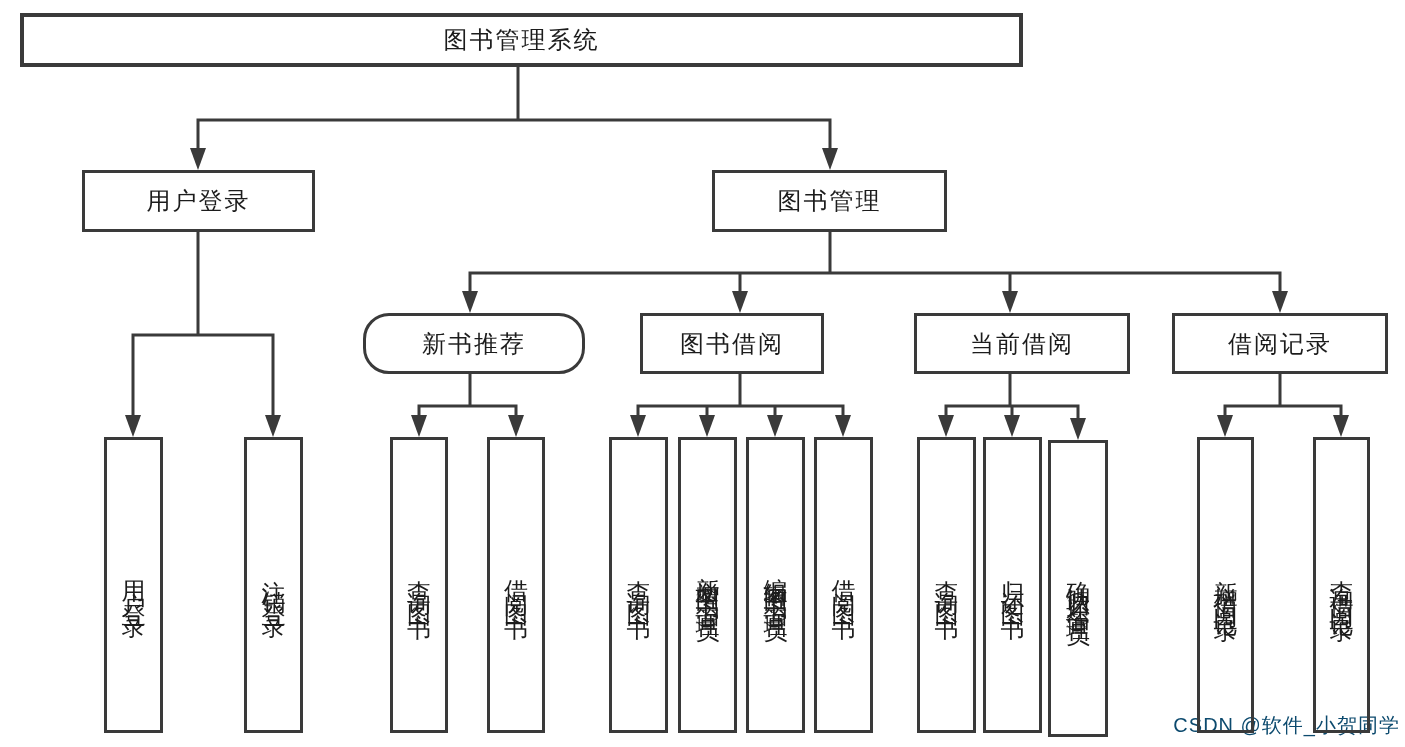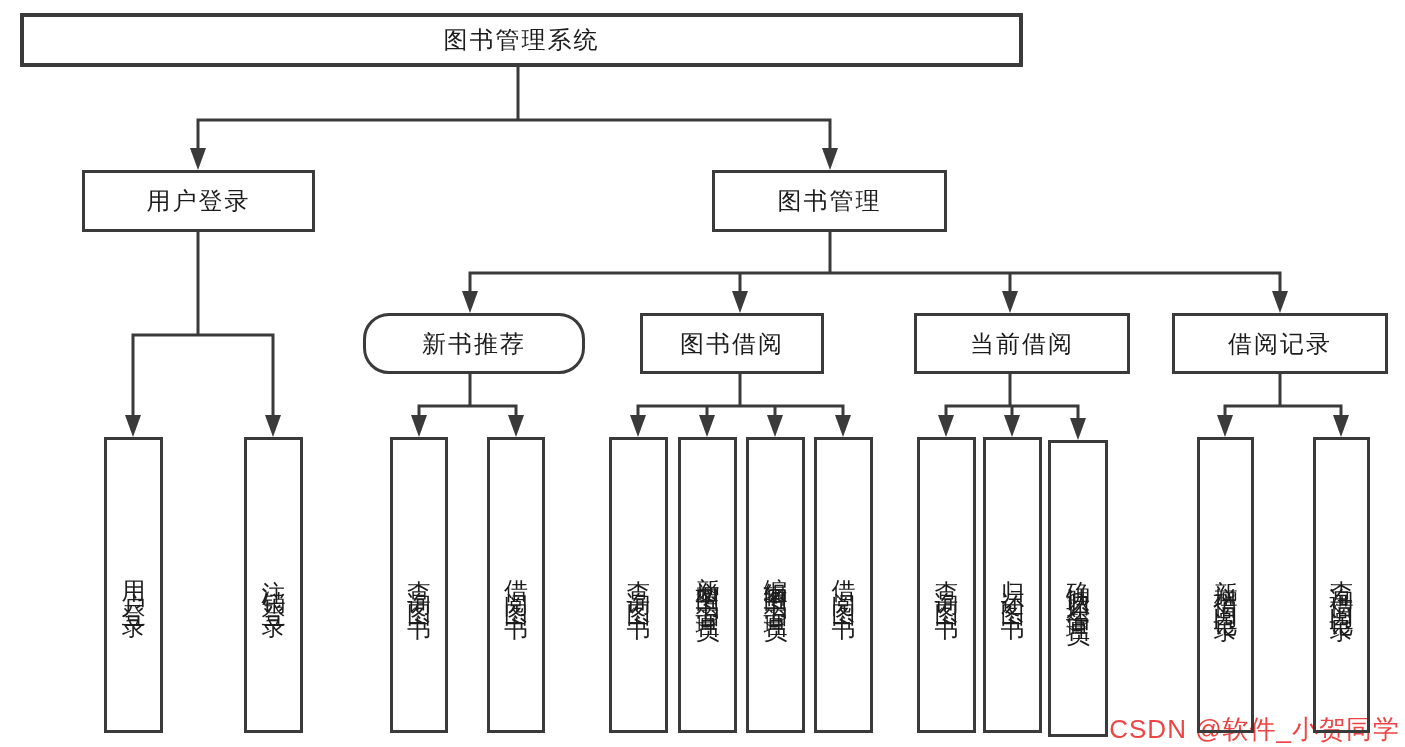--- a/index.html
+++ b/index.html
@@ -47,22 +47,22 @@
   #lf-8 {left:814px;top:437px;width:59px;height:296px;}
   #lf-9 {left:917px;top:437px;width:59px;height:296px;}
   #lf-10{left:983px;top:437px;width:59px;height:296px;}
   #lf-11{left:1048px;top:440px;width:60px;height:297px;}
   #lf-12{left:1197px;top:437px;width:57px;height:296px;}
   #lf-13{left:1313px;top:437px;width:57px;height:296px;}
   #watermark{
     position:absolute;
     right:5px;top:712px;
     z-index:1;
-    color:#ef4444;
-    font-size:26px;
+    color:#0c4a6e;
+    font-size:20px;
     letter-spacing:1px;
     text-shadow:1px 1px 0 #ffffff;
     white-space:nowrap;
   }
 </style>
 </head>
 <body>
 
 <div id="canvas">
 

